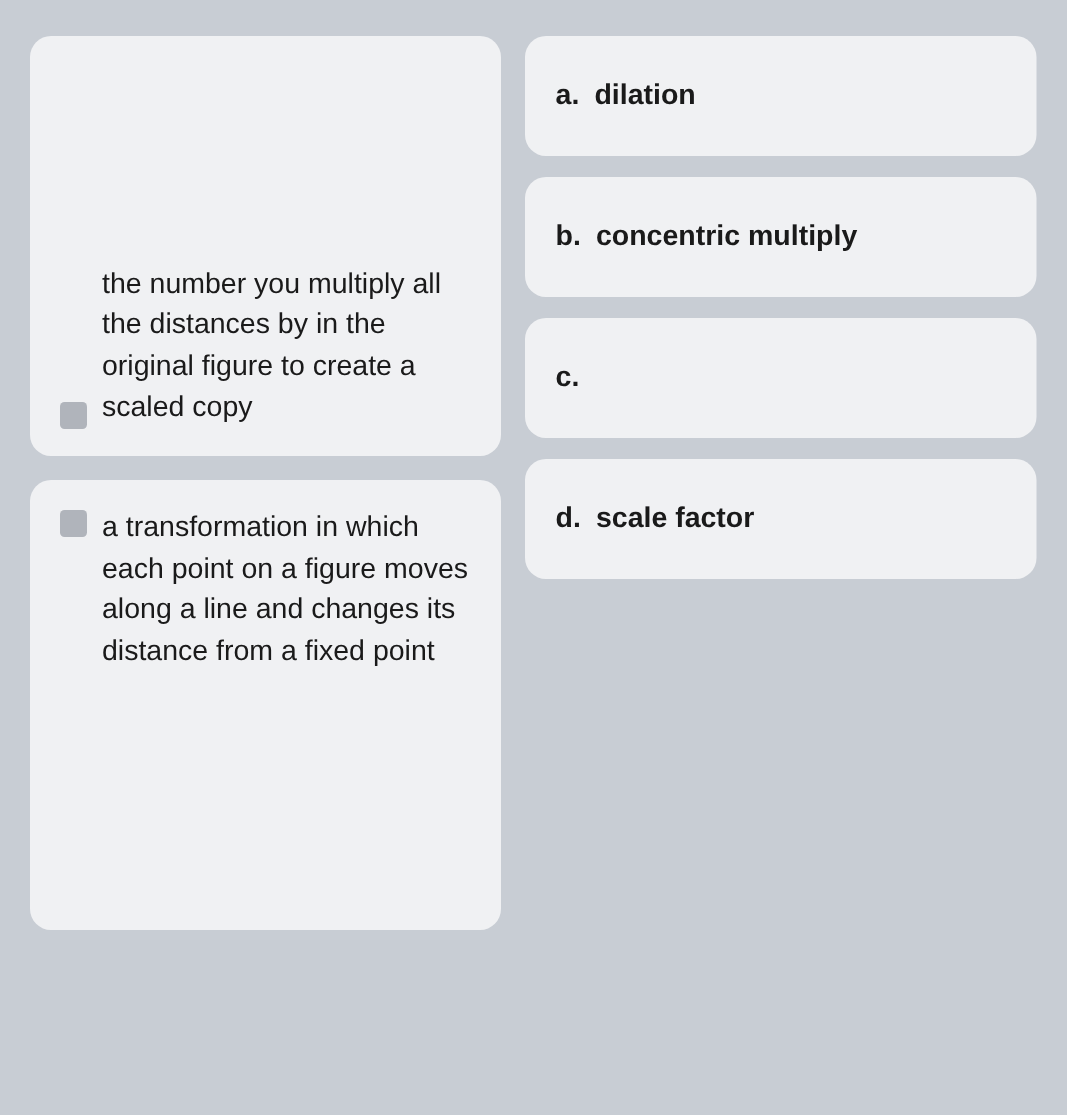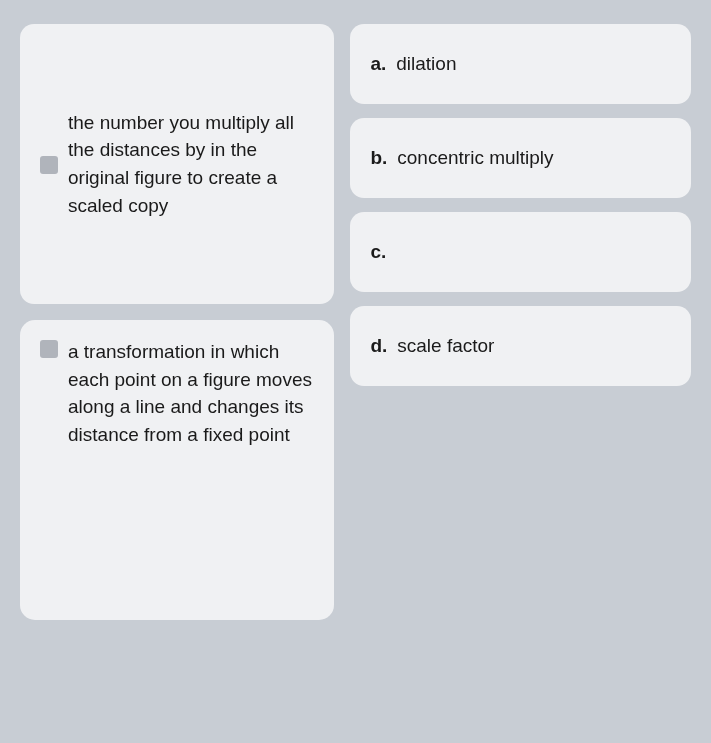--- a/index.html
+++ b/index.html
@@ -46,28 +46,27 @@
     .card {
       background-color: #f0f1f3;
       border-radius: 14px;
       padding: 18px 20px;
       position: relative;
     }
 
     .card-left {
       min-height: 280px;
       display: flex;
-      align-items: center;
+      align-items: flex-end;
     }
 
     .card-left-2 {
       min-height: 300px;
       display: flex;
       align-items: flex-start;
-      border-radius: 15px;
     }
 
     .drag-handle {
       width: 18px;
       height: 18px;
       background-color: #b0b4bb;
       border-radius: 3px;
       margin-right: 10px;
       margin-top: 2px;
       flex-shrink: 0;
@@ -90,21 +89,21 @@
     .answer-label {
       font-size: 19px;
       font-weight: 700;
       color: #1a1a1a;
       margin-right: 10px;
     }
 
     .answer-text {
       font-size: 19px;
       color: #1a1a1a;
-      font-weight: 400;
+      font-weight: 700;
     }
   </style>
 </head>
 <body>
 
 <div class="main-container">
   <div class="left-column">
     <div class="card card-left">
       <div class="drag-handle"></div>
       <span class="card-text">the number you multiply all the distances by in the original figure to create a scaled copy</span>

